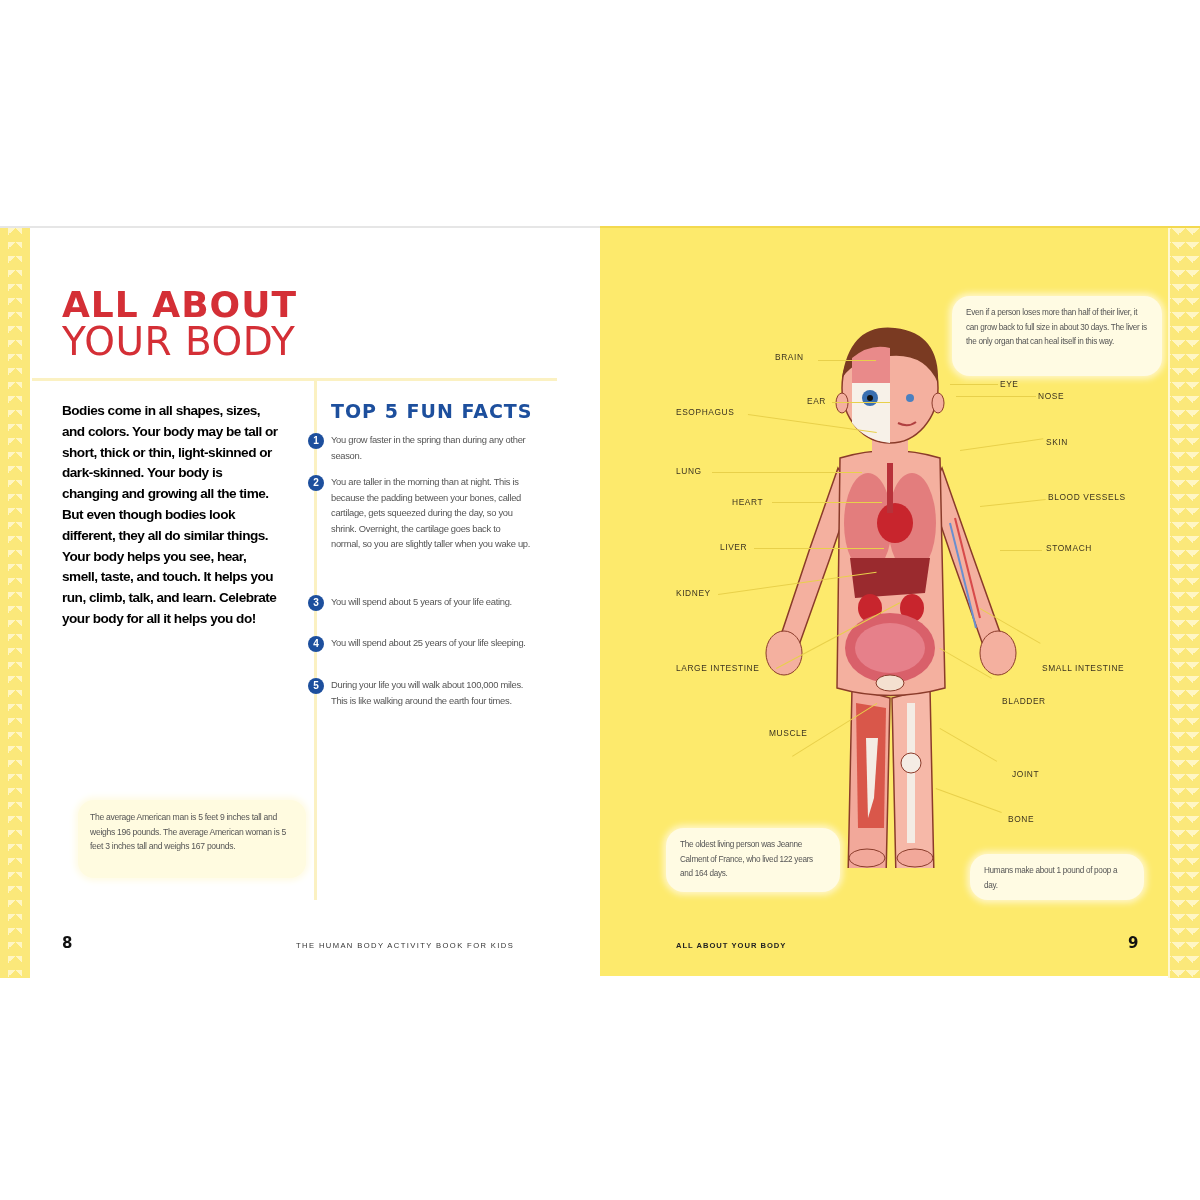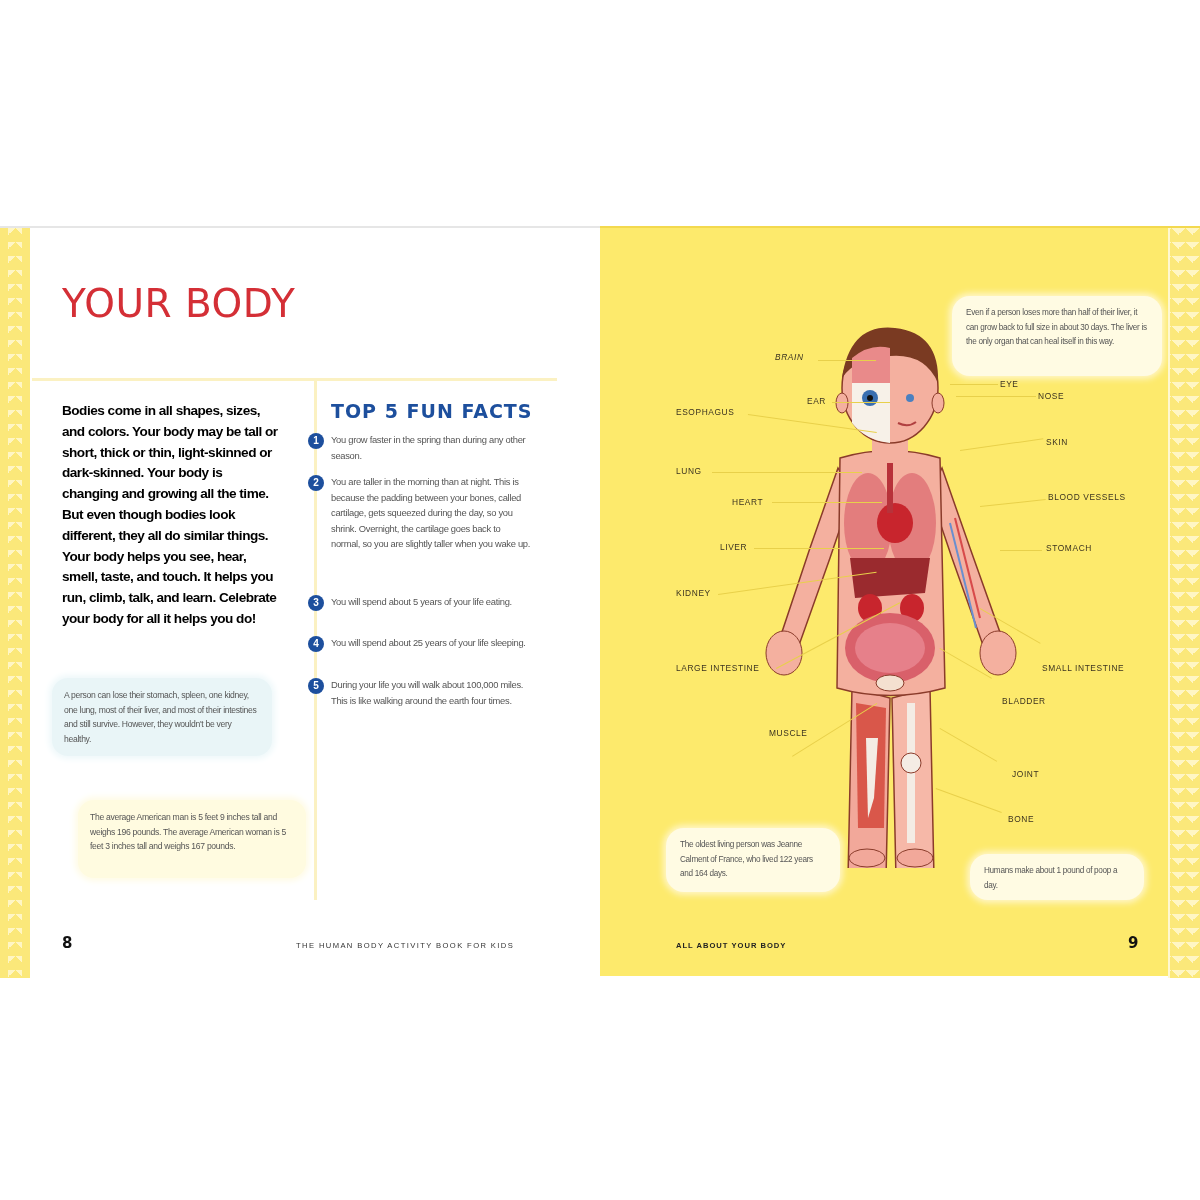--- a/index.html
+++ b/index.html
@@ -64,29 +64,29 @@
 </style>
 </head>
 <body>
 
 <div class="spread">
 
   <div class="page-left">
     <div class="chevron-left"></div>
 
     <div class="title">
+      <div class="title-line1">ALL ABOUT</div>
       <div class="title-line2">YOUR BODY</div>
     </div>
 
     <div class="hrule"></div>
     <div class="vrule"></div>
 
     <p class="intro">Bodies come in all shapes, sizes, and colors. Your body may be tall or short, thick or thin, light-skinned or dark-skinned. Your body is changing and growing all the time. But even though bodies look different, they all do similar things. Your body helps you see, hear, smell, taste, and touch. It helps you run, climb, talk, and learn. Celebrate your body for all it helps you do!</p>
 
-    <div class="callout callout-blue">A person can lose their stomach, spleen, one kidney, one lung, most of their liver, and most of their intestines and still survive. However, they wouldn't be very healthy.</div>
     <div class="callout callout-cream">The average American man is 5 feet 9 inches tall and weighs 196 pounds. The average American woman is 5 feet 3 inches tall and weighs 167 pounds.</div>
 
     <div class="facts">
       <div class="facts-heading">TOP 5 FUN FACTS</div>
 
       <div class="fact" style="top:32px;">
         <span class="fact-num">1</span>
         <span class="fact-text">You grow faster in the spring than during any other season.</span>
       </div>
       <div class="fact" style="top:74px;">
@@ -193,21 +193,21 @@
     <div class="leader" style="left:350px; top:156px; width:48px;"></div>
     <div class="leader" style="left:356px; top:168px; width:80px;"></div>
     <div class="leader" style="left:360px; top:222px; width:84px; transform:rotate(-8deg);"></div>
     <div class="leader" style="left:380px; top:278px; width:66px; transform:rotate(-6deg);"></div>
     <div class="leader" style="left:400px; top:322px; width:42px;"></div>
     <div class="leader" style="left:380px; top:380px; width:70px; transform:rotate(30deg);"></div>
     <div class="leader" style="left:340px; top:420px; width:60px; transform:rotate(30deg);"></div>
     <div class="leader" style="left:340px; top:500px; width:66px; transform:rotate(30deg);"></div>
     <div class="leader" style="left:336px; top:560px; width:70px; transform:rotate(20deg);"></div>
 
-    <span class="label" style="left:175px; top:124px;font-style:italic;">BRAIN</span>
+    <span class="label" style="left:175px; top:124px;">BRAIN</span>
     <span class="label" style="left:207px; top:168px;">EAR</span>
     <span class="label" style="left:76px; top:179px;">ESOPHAGUS</span>
     <span class="label" style="left:76px; top:238px;">LUNG</span>
     <span class="label" style="left:132px; top:269px;">HEART</span>
     <span class="label" style="left:120px; top:314px;">LIVER</span>
     <span class="label" style="left:76px; top:360px;">KIDNEY</span>
     <span class="label" style="left:76px; top:435px;">LARGE INTESTINE</span>
     <span class="label" style="left:144px; top:500px;padding-left:25px;">MUSCLE</span>
 
     <span class="label" style="left:400px; top:151px;">EYE</span>

